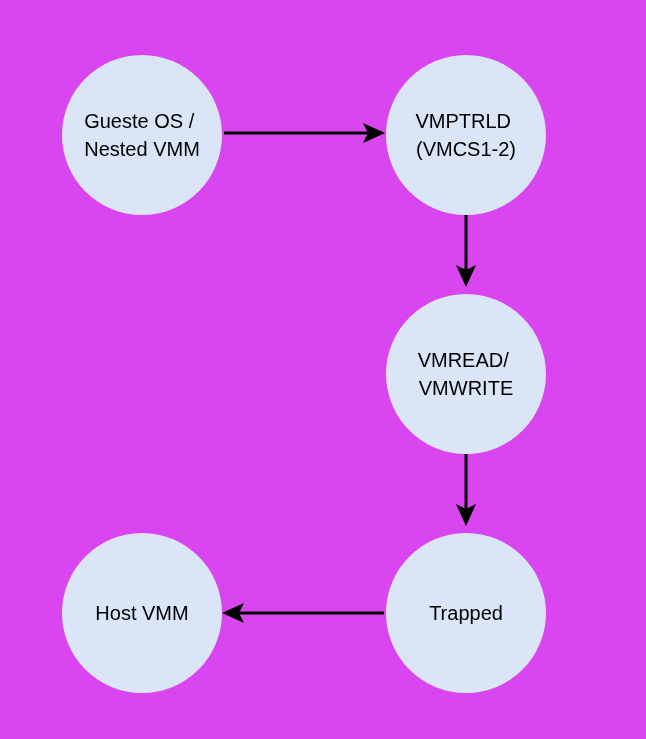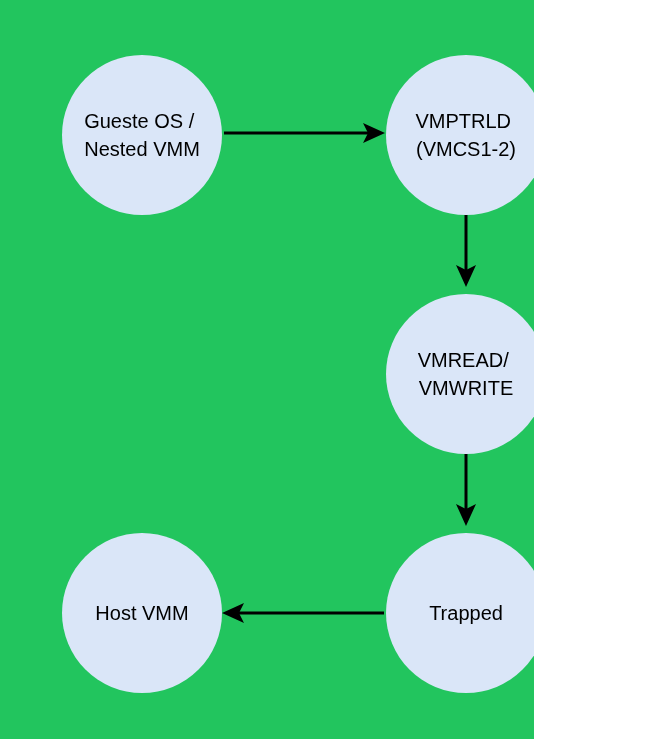--- a/index.html
+++ b/index.html
@@ -5,23 +5,23 @@
   html, body {
     margin: 0;
     padding: 0;
     background: #ffffff;
   }
   body {
     font-family: "Liberation Sans", sans-serif;
   }
   #diagram-canvas {
     position: relative;
-    width: 534px;
+    width: 646px;
     height: 739px;
-    background: #22c55e;
+    background: #d946ef;
     overflow: hidden;
   }
   #flow-svg {
     position: absolute;
     top: 0;
     left: 0;
     width: 646px;
     height: 739px;
     display: block;
   }

